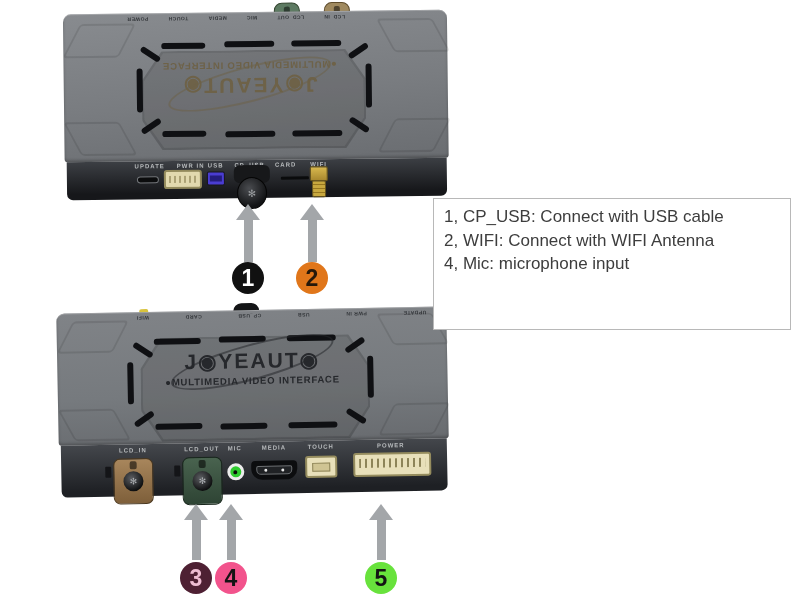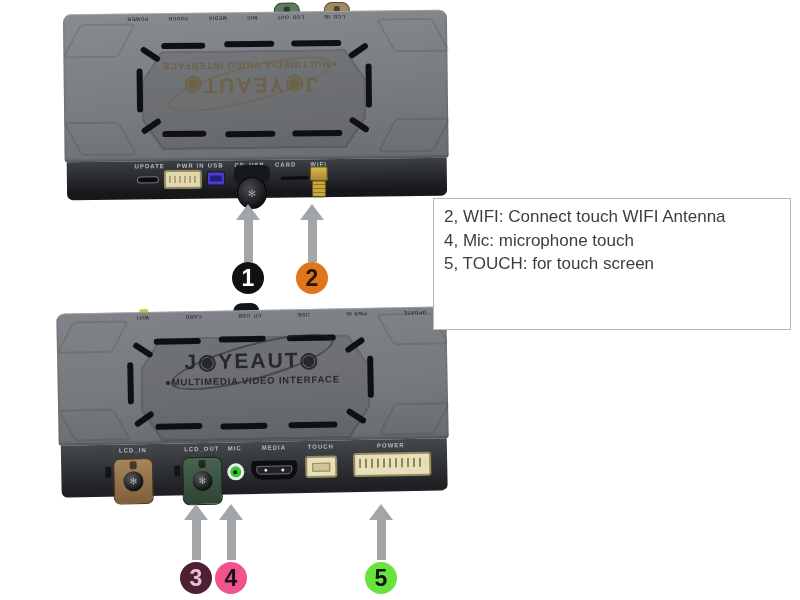--- a/index.html
+++ b/index.html
@@ -199,23 +199,23 @@
   </div>
   <div class="arrow" style="left:300px;top:204px;">
     <div class="head"></div>
     <div class="shaft" style="height:42px;"></div>
   </div>
   <div class="callout c2" style="left:296px;top:262px;">
     <span>2</span>
   </div>
 
   <div class="legend">
-    <div class="line">2, WIFI: Connect touch WIFI Antenna</div>
-    <div class="line">4, Mic: microphone touch</div>
-    <div class="line">5, TOUCH: for touch screen</div>
+    <div class="line">1, CP_USB: Connect with USB cable</div>
+    <div class="line">2, WIFI: Connect with WIFI Antenna</div>
+    <div class="line">4, Mic: microphone input</div>
   </div>
 
   <div class="dev dev-b">
     <div class="hump" style="left:177px;top:-7px;width:26px;height:12px;"></div>
     <div class="ydot" style="left:83px;top:-3px;width:9px;height:5px;"></div>
 
     <div class="surf surf-b">
       <div class="rowB" style="left:80px;top:3px;width:290px;">
         <span>UPDATE</span>
         <span>PWR IN</span>

